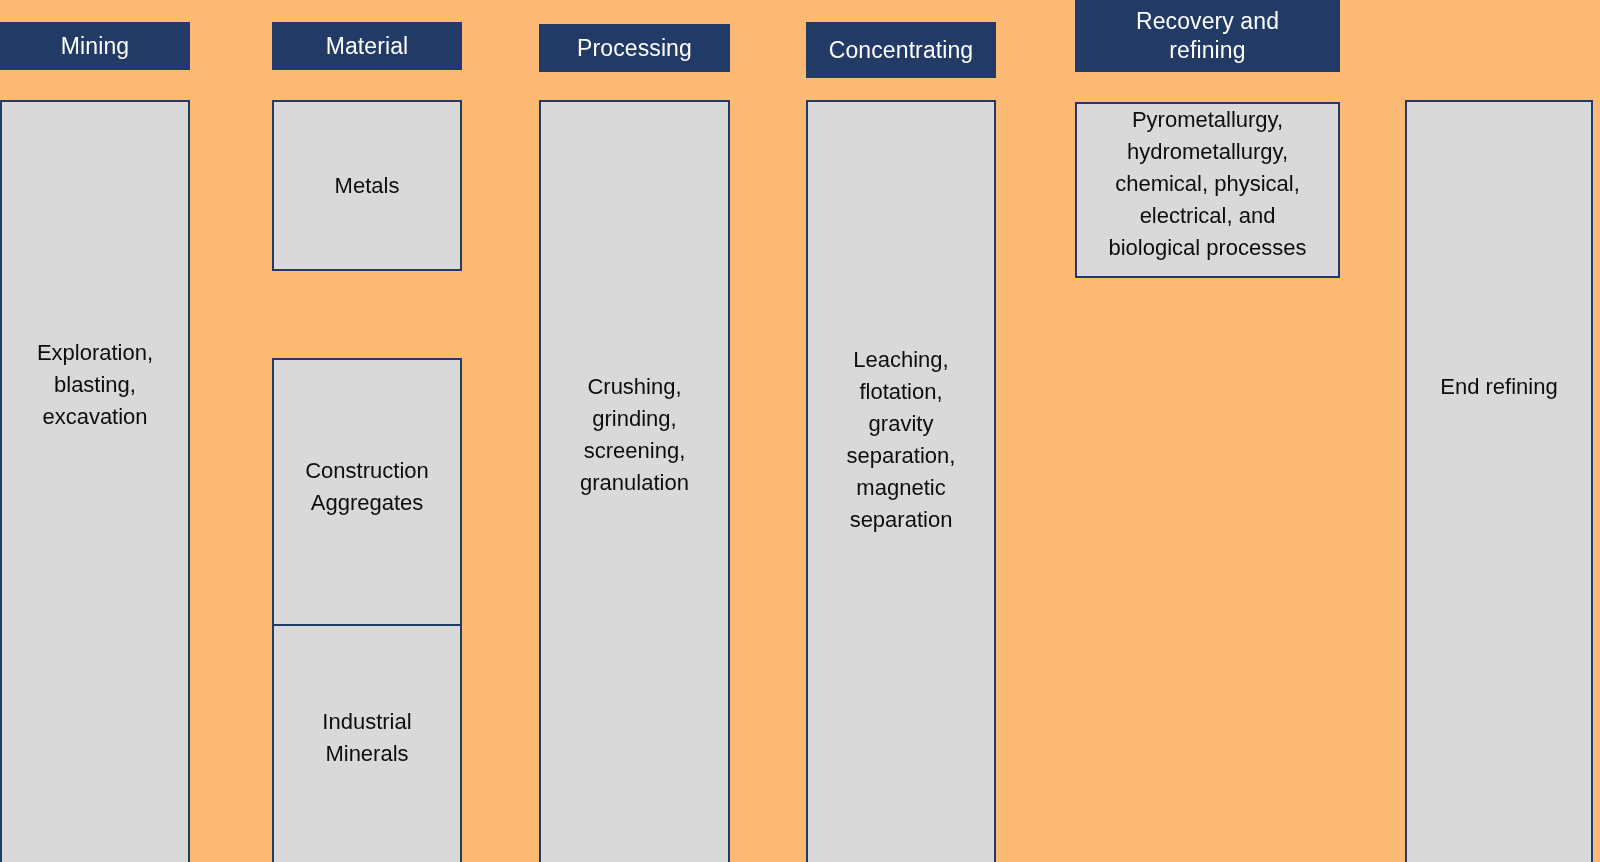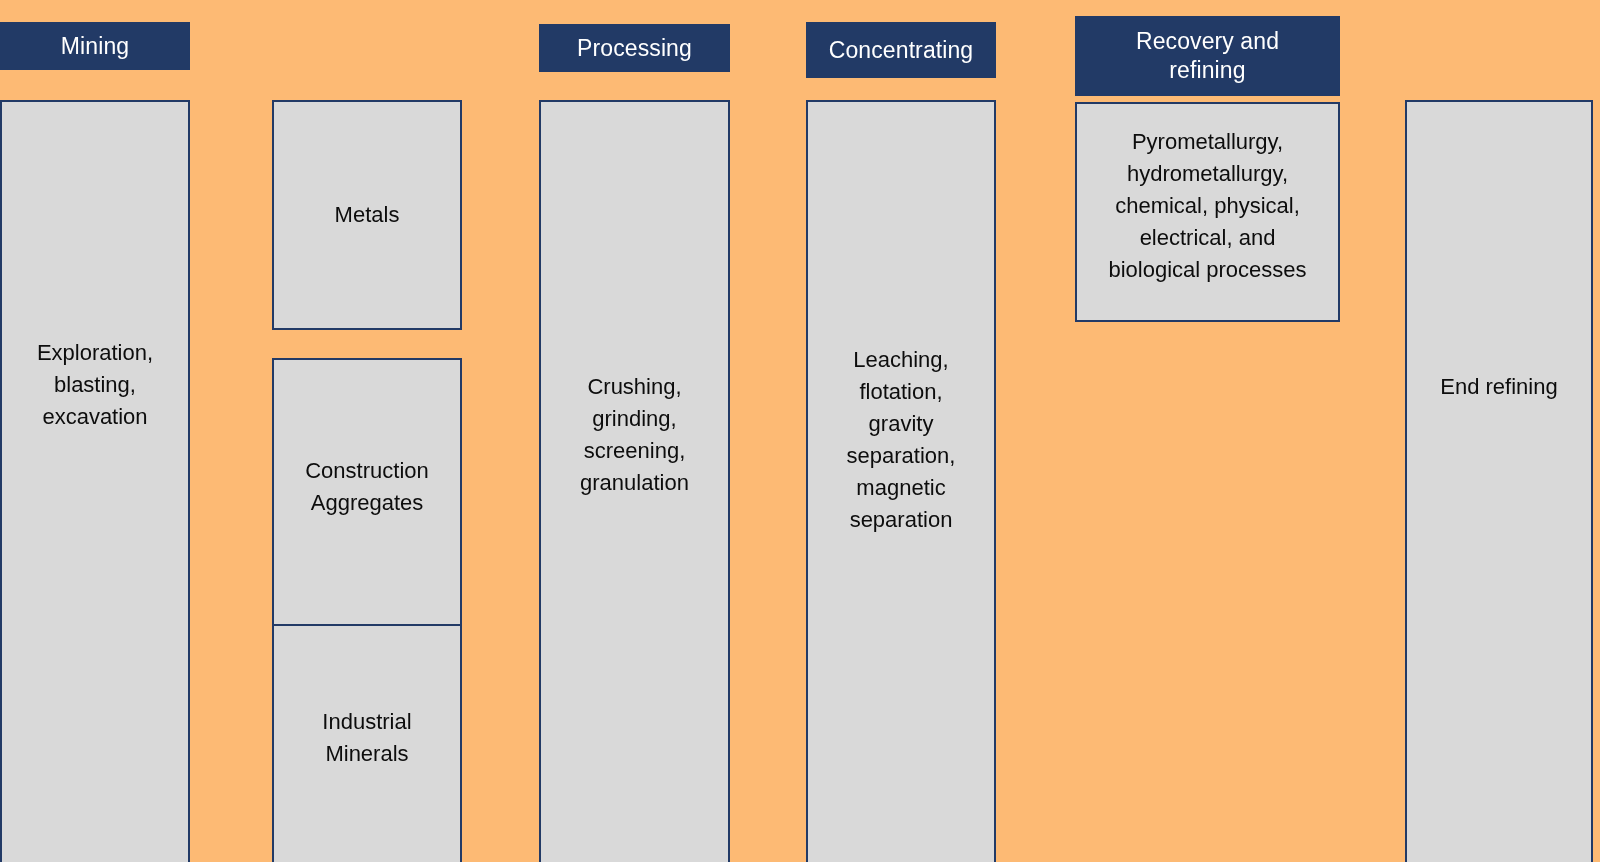--- a/index.html
+++ b/index.html
@@ -58,21 +58,24 @@
 
   <div class="header-box" style="left:0px; top:22px; width:190px; height:48px;">
     <span>Mining</span>
   </div>
   <div class="content-box" style="left:0px; top:100px; width:190px; height:790px;">
     <span class="txt" style="position:relative; top:-110px;">Exploration,
 blasting,
 excavation</span>
   </div>
 
-  <div class="content-box" style="left:272px; top:100px; width:190px; height:230px;align-items:center;">
+  <div class="header-box" style="left:272px; top:22px; width:190px; height:48px;">
+    <span>Material</span>
+  </div>
+  <div class="content-box" style="left:272px; top:100px; width:190px; height:171px;align-items:center;">
     <span class="txt">Metals</span>
   </div>
   <div class="content-box" style="left:272px; top:358px; width:190px; height:302px;">
     <span class="txt" style="position:relative; top:-22px;">Construction
 Aggregates</span>
   </div>
   <div class="content-box" style="left:272px; top:624px; width:190px; height:266px;">
     <span class="txt" style="position:relative; top:-23px;margin-top:8px;">Industrial
 Minerals</span>
   </div>
@@ -92,25 +95,25 @@
   </div>
   <div class="content-box" style="left:806px; top:100px; width:190px; height:790px;">
     <span class="txt" style="position:relative; top:-55px;">Leaching,
 flotation,
 gravity
 separation,
 magnetic
 separation</span>
   </div>
 
-  <div class="header-box" style="left:1075px; top:16px; width:265px; height:80px; white-space:pre-line;">
+  <div class="header-box" style="left:1075px; top:0px; width:265px; height:72px; white-space:pre-line;">
     <span style="white-space:pre-line;">Recovery and
 refining</span>
   </div>
-  <div class="content-box" style="left:1075px; top:102px; width:265px; height:220px;">
+  <div class="content-box" style="left:1075px; top:102px; width:265px; height:176px;">
     <span class="txt" style="position:relative; top:-6px;">Pyrometallurgy,
 hydrometallurgy,
 chemical, physical,
 electrical, and
 biological processes</span>
   </div>
 
   <div class="content-box" style="left:1405px; top:100px; width:188px; height:790px;">
     <span class="txt" style="position:relative; top:-108px;">End refining</span>
   </div>

